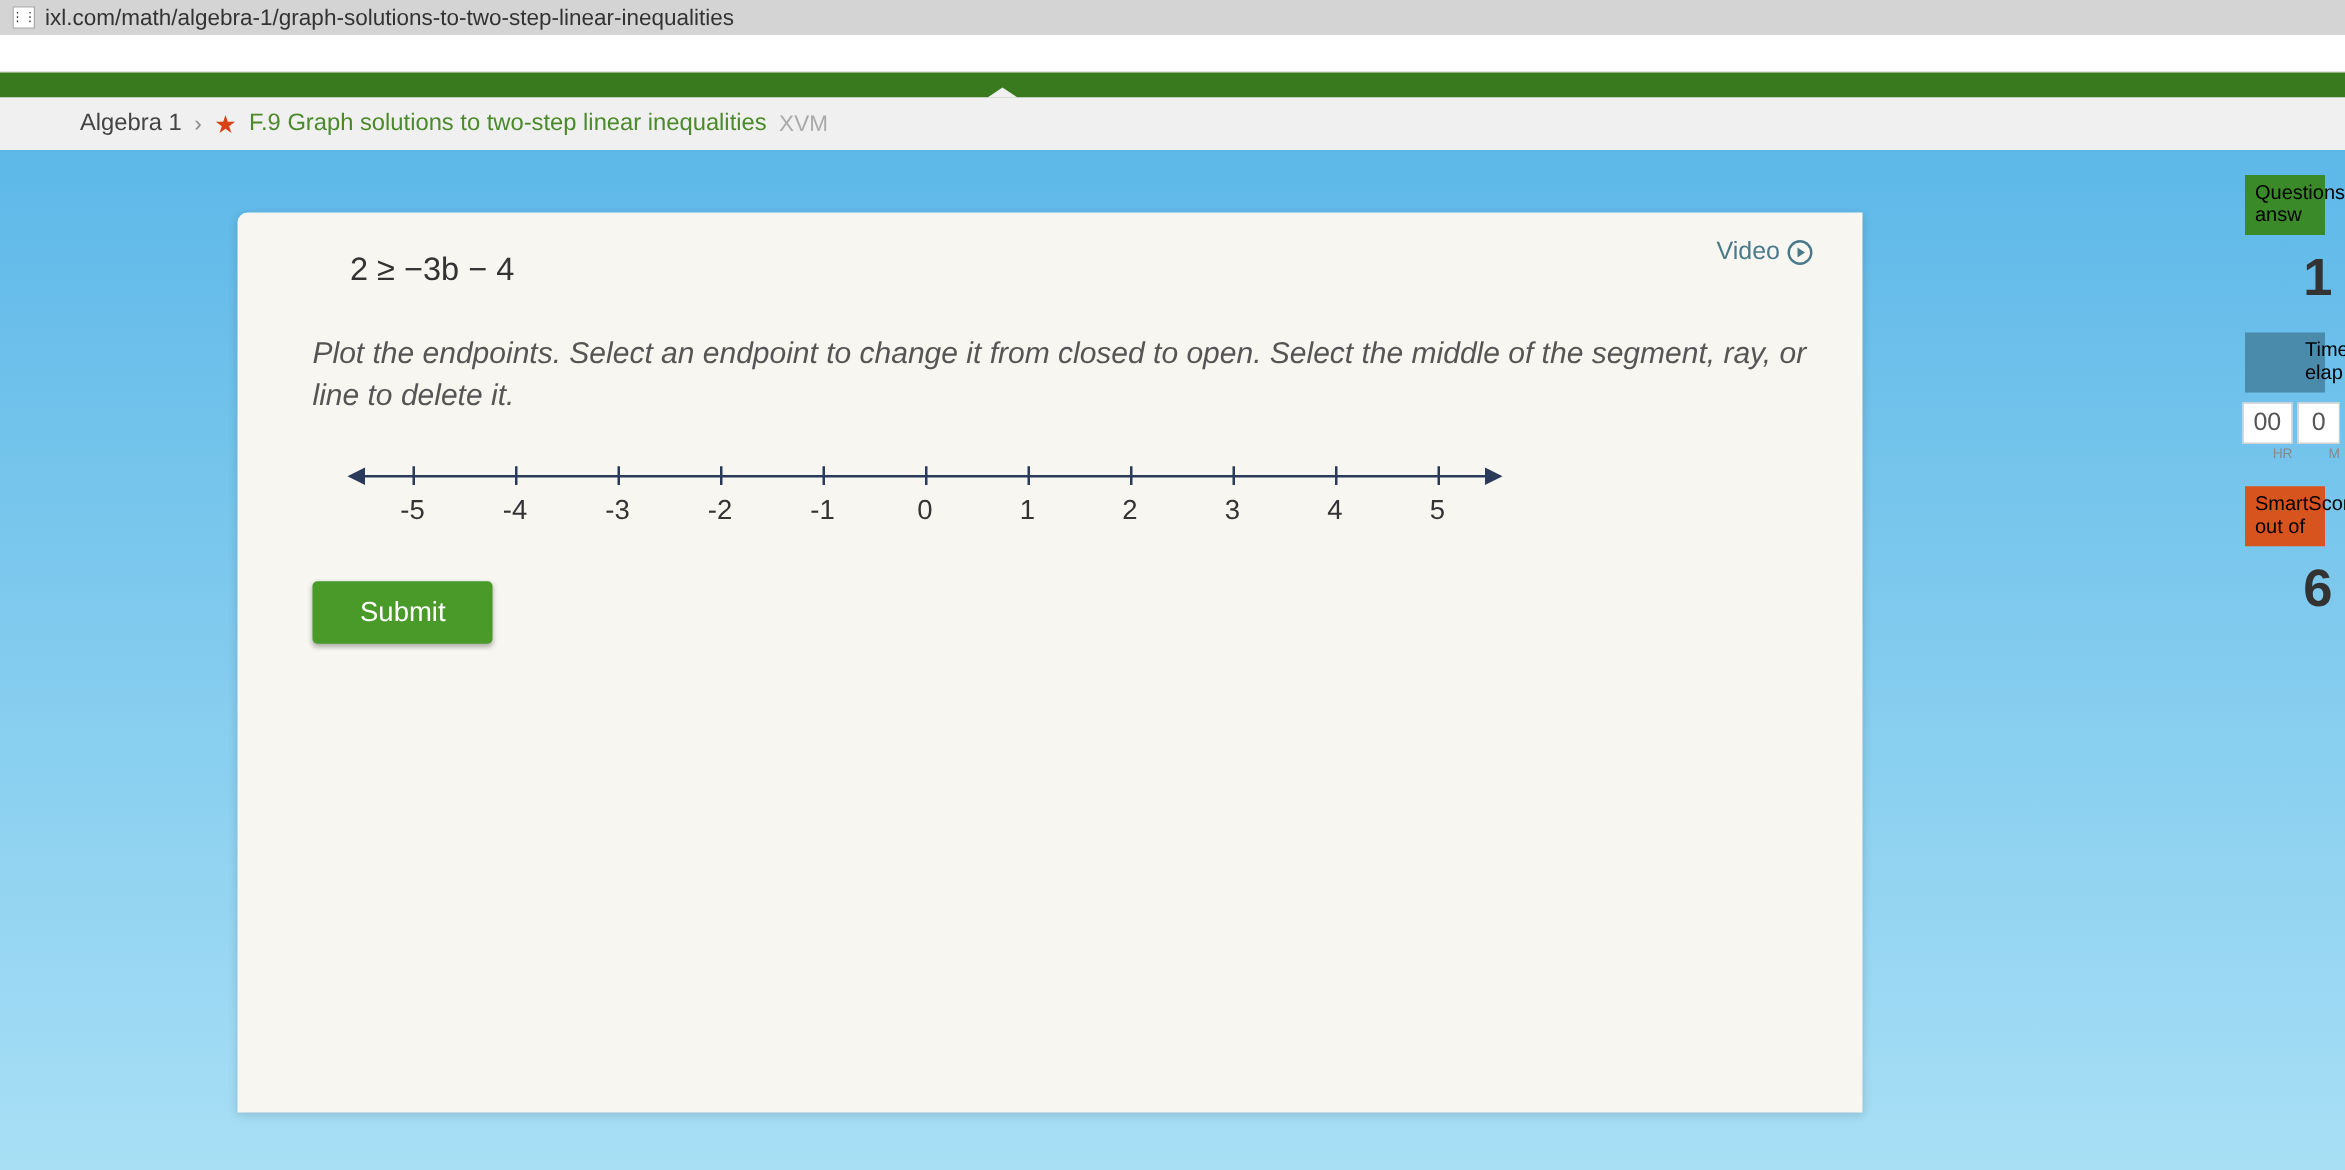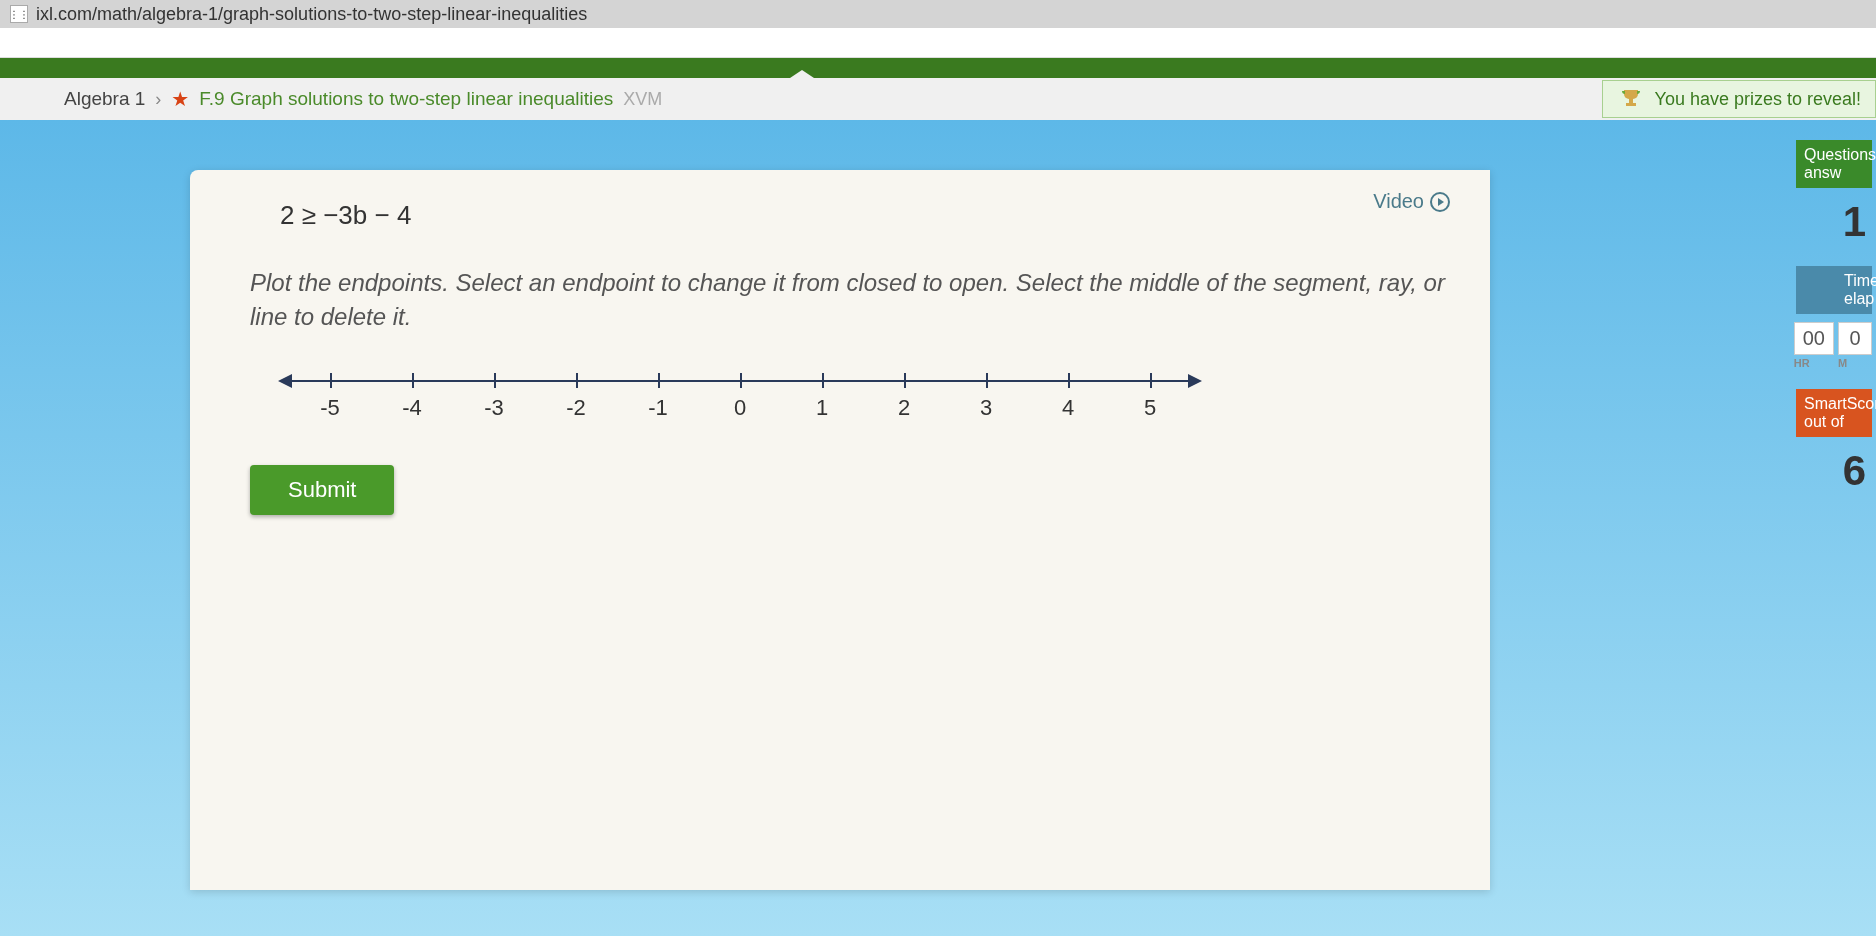--- a/index.html
+++ b/index.html
@@ -39,59 +39,48 @@
     .number-line { position: relative; width: 920px; height: 60px; }
     .nl-axis { position: absolute; top: 15px; left: 0; right: 0; height: 2px; background: #2a3a5a; }
     .nl-arrow-left { position: absolute; left: -2px; top: 9px; width: 0; height: 0; border-right: 14px solid #2a3a5a; border-top: 7px solid transparent; border-bottom: 7px solid transparent; }
     .nl-arrow-right { position: absolute; right: -2px; top: 9px; width: 0; height: 0; border-left: 14px solid #2a3a5a; border-top: 7px solid transparent; border-bottom: 7px solid transparent; }
     .nl-tick { position: absolute; top: 8px; width: 2px; height: 15px; background: #2a3a5a; }
     .nl-label { position: absolute; top: 30px; font-size: 22px; color: #333; transform: translateX(-50%); }
     
     .submit-btn { background: #4a9a2a; color: #fff; font-size: 22px; padding: 12px 38px; border: none; border-radius: 4px; cursor: pointer; box-shadow: 0 2px 4px rgba(0,0,0,0.3); }
     
     .sidebar { position: absolute; right: 0; top: 0; width: 80px; height: 100%; }
-    .sidebar-badge { color: #ffffff; font-size: 16px; padding: 6px 8px; margin-bottom: 2px; text-align: left; width: 76px; }
+    .sidebar-badge { color: #000000; font-size: 16px; padding: 6px 8px; margin-bottom: 2px; text-align: left; width: 64px; }
     .badge-green { background: #3a8a2a; }
     .badge-blue { background: #4a8aaa; padding-left: 48px; }
     .badge-orange { background: #d8541f; }
     .sidebar-big { font-size: 42px; color: #333; font-weight: bold; text-align: right; padding-right: 10px; margin: 10px 0; }
     .sidebar-time { display: flex; gap: 4px; justify-content: flex-end; padding-right: 4px; margin: 8px 0; }
     .time-box { background: #fff; border: 1px solid #ccc; padding: 4px 8px; font-size: 20px; color: #555; min-width: 34px; text-align: center; }
-    .time-label { font-size: 11px; color: #888; text-align: left; margin-top: 2px; font-weight: bold; }
+    .time-label { font-size: 11px; color: #888; text-align: right; margin-top: 2px; }
     .time-col { display: flex; flex-direction: column; }
   </style>
 </head>
 <body>
 
 <div class="browser-bar">
   <span class="site-icon">⋮⋮</span>
   <span>ixl.com/math/algebra-1/graph-solutions-to-two-step-linear-inequalities</span>
 </div>
 
 <div class="top-strip"></div>
 <div class="green-strip"></div>
 
 <div class="breadcrumb-bar">
   <span class="course">Algebra 1</span>
   <span class="chevron">›</span>
   <span class="star">★</span>
   <span class="lesson">F.9 Graph solutions to two-step linear inequalities</span>
   <span class="code">XVM</span>
 
-  <div class="prizes-banner">
-    <span class="trophy-icon">
-      <svg viewBox="0 0 24 24">
-          <path fill="#d4a84a" d="M5 3h14v4a5 5 0 01-5 5h-4a5 5 0 01-5-5V3z"></path>
-          <rect fill="#d4a84a" x="10" y="11" width="4" height="5"></rect>
-          <rect fill="#d4a84a" x="7" y="16" width="10" height="3"></rect>
-          <path fill="#6aaa3a" d="M3 4h3v3a3 3 0 01-3-3zM21 4h-3v3a3 3 0 003-3z"></path>
-        </svg>
-    </span>
-    <span>You have prizes to reveal!</span>
-  </div>
 </div>
 
 <div class="main-area">
   <div class="content-card">
     
     <div class="video-link">
       <span>Video</span>
       <span class="play-icon"></span>
     </div>
     

